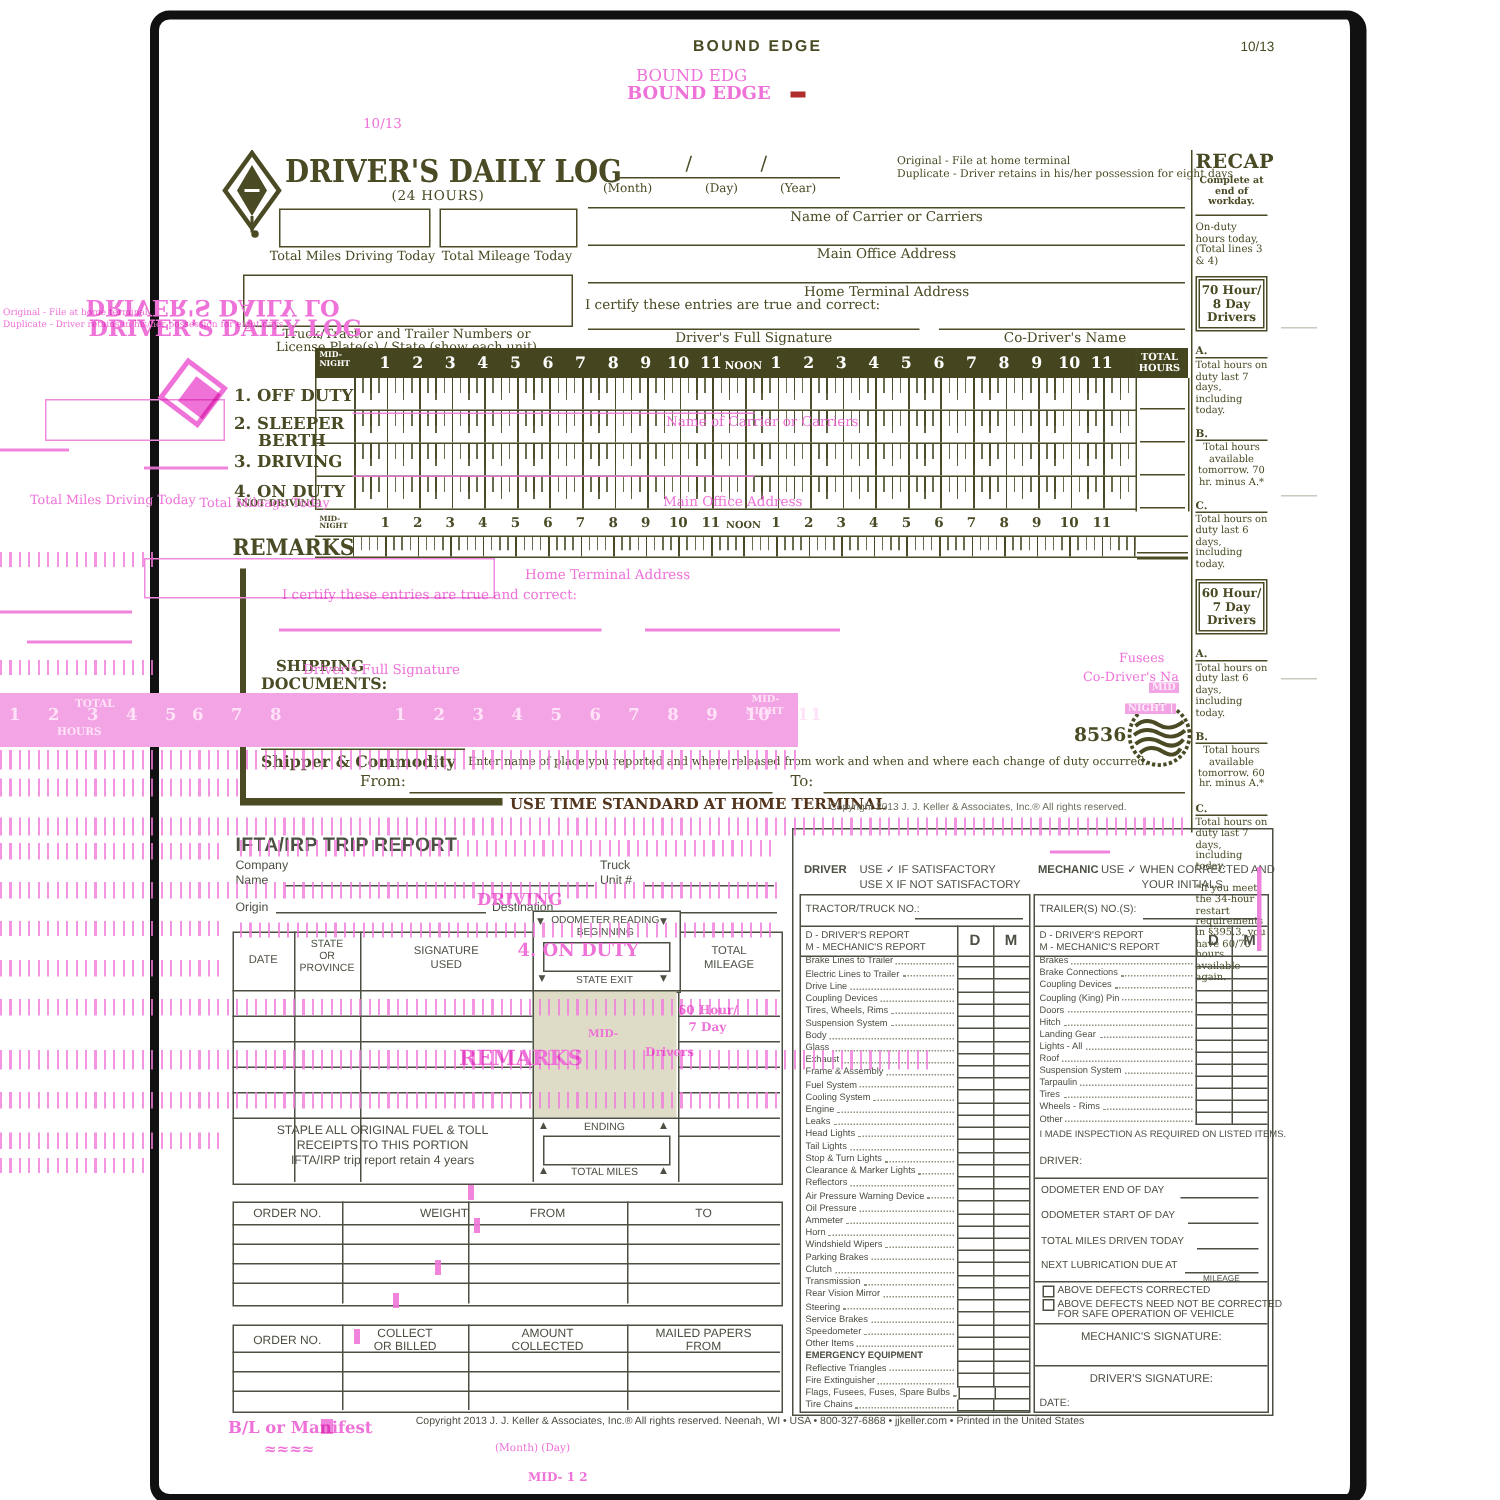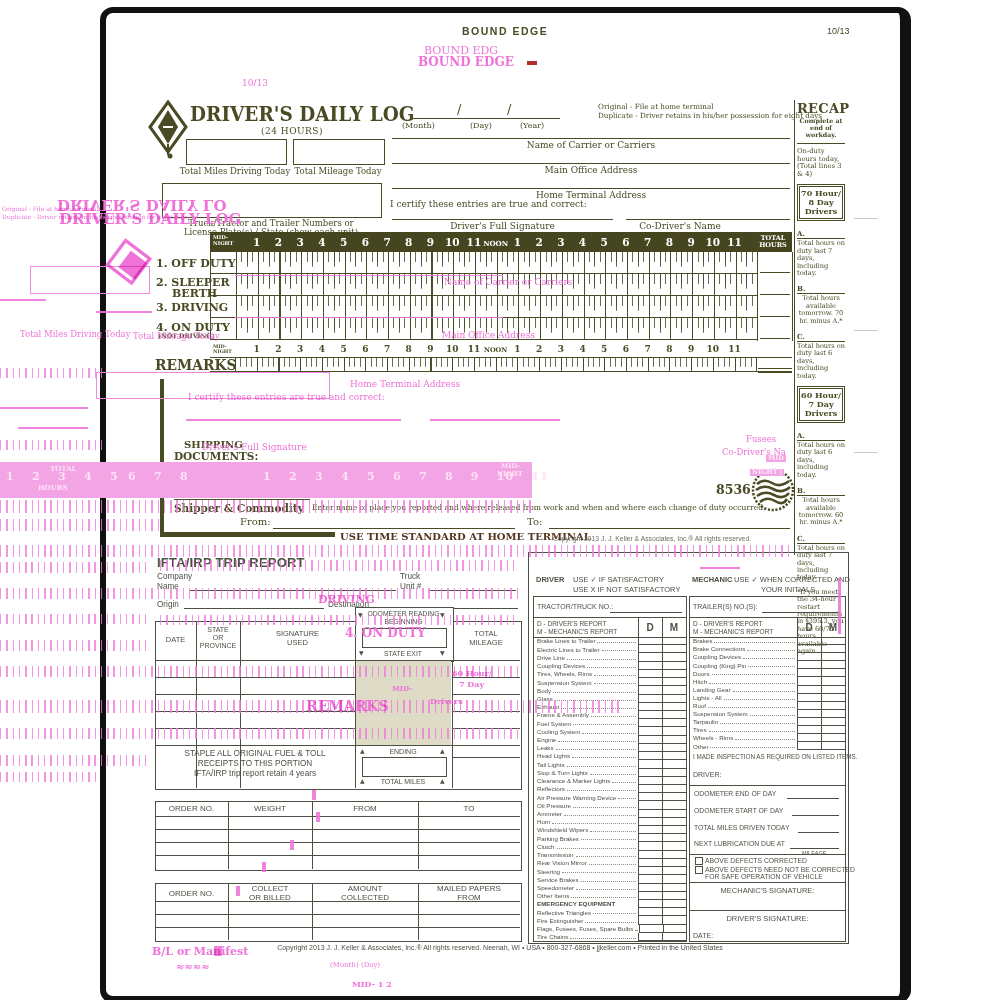--- a/index.html
+++ b/index.html
@@ -125,21 +125,21 @@
   <div class="abs serif olv ctr" style="left:392px;top:190px;width:398px;font-size:9px;">Home Terminal Address</div>
   <div class="abs serif olv nw" style="left:390px;top:199px;font-size:9px;">I certify these entries are true and correct:</div>
 
   <div class="fbox" style="left:162px;top:183px;width:218px;height:33px;"></div>
   <div class="abs serif olv ctr" style="left:162px;top:218px;width:218px;font-size:8.5px;">Truck/Tractor and Trailer Numbers or</div>
   <div class="abs serif olv ctr b" style="left:162px;top:227px;width:218px;font-size:8.5px;font-weight:normal;">License Plate(s) / State (show each unit)</div>
 
   <div class="hline" style="left:392px;top:219px;width:221px;"></div>
   <div class="abs serif olv ctr" style="left:392px;top:221px;width:221px;font-size:9px;">Driver's Full Signature</div>
   <div class="hline" style="left:626px;top:219px;width:164px;"></div>
-  <div class="abs serif olv ctr" style="left:598px;top:221px;width:164px;font-size:9px;">Co-Driver's Name</div>
+  <div class="abs serif olv ctr" style="left:628px;top:221px;width:164px;font-size:9px;">Co-Driver's Name</div>
 
   <div class="hscale gbar abs" style="left:210px;top:232px;width:582px;height:20px;">
     <span class="gtotal"><span>TOTAL</span><br><span>HOURS</span></span>
   <span class="hr hr-mid" style="left: 3px;">
         <i>MID-</i>
         <i>NIGHT</i>
       </span>
       <span class="hr" style="left: 46.72px; transform: translateX(-50%);">1</span>
       <span class="hr" style="left: 68.44px; transform: translateX(-50%);">2</span>
       <span class="hr" style="left: 90.16px; transform: translateX(-50%);">3</span>
@@ -342,21 +342,21 @@
   <div class="ghline" style="left:452px;top:757px;width:68px;"></div>
   <div class="abs gry" style="left:360px;top:777px;font-size:6px;">▲</div>
   <div class="abs sans gry ctr" style="left:368px;top:778px;width:70px;font-size:7px;">TOTAL MILES</div>
   <div class="abs gry" style="left:440px;top:777px;font-size:6px;">▲</div>
 
   <div class="abs" style="left:155px;top:801px;width:365px;height:68px;border:1px solid #4b5043;"></div>
   <div class="gvline" style="left:228px;top:801px;height:68px;"></div>
   <div class="gvline" style="left:312px;top:801px;height:68px;"></div>
   <div class="gvline" style="left:418px;top:801px;height:68px;"></div>
   <div class="abs sans gry ctr" style="left:155px;top:804px;width:73px;font-size:8px;">ORDER NO.</div>
-  <div class="abs sans gry ctr" style="left:228px;top:804px;width:84px;font-size:8px;">WEIGHT</div>
+  <div class="abs sans gry ctr" style="left:228px;top:804px;width:84px;font-size:8px;text-align:right;">WEIGHT</div>
   <div class="abs sans gry ctr" style="left:312px;top:804px;width:106px;font-size:8px;">FROM</div>
   <div class="abs sans gry ctr" style="left:418px;top:804px;width:102px;font-size:8px;">TO</div>
   <div class="ghline" style="left:155px;top:816px;width:365px;"></div>
   <div class="ghline" style="left:155px;top:829px;width:365px;"></div>
   <div class="ghline" style="left:155px;top:842px;width:365px;"></div>
   <div class="ghline" style="left:155px;top:855px;width:365px;"></div>
 
   <div class="abs" style="left:155px;top:883px;width:365px;height:57px;border:1px solid #4b5043;"></div>
   <div class="gvline" style="left:228px;top:883px;height:57px;"></div>
   <div class="gvline" style="left:312px;top:883px;height:57px;"></div>

